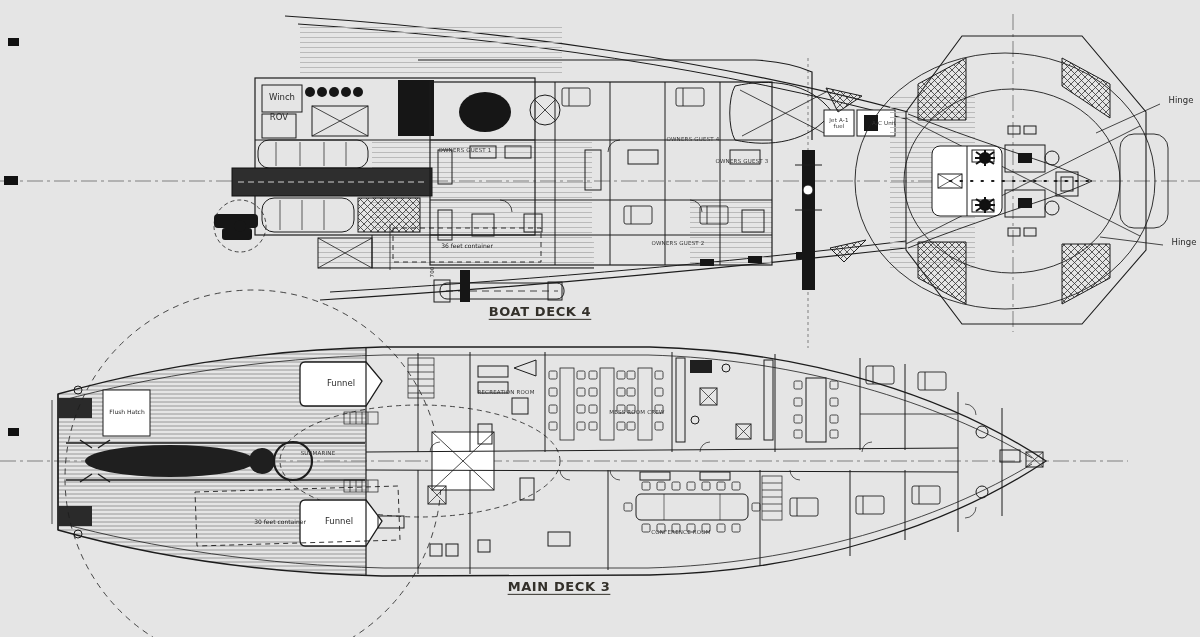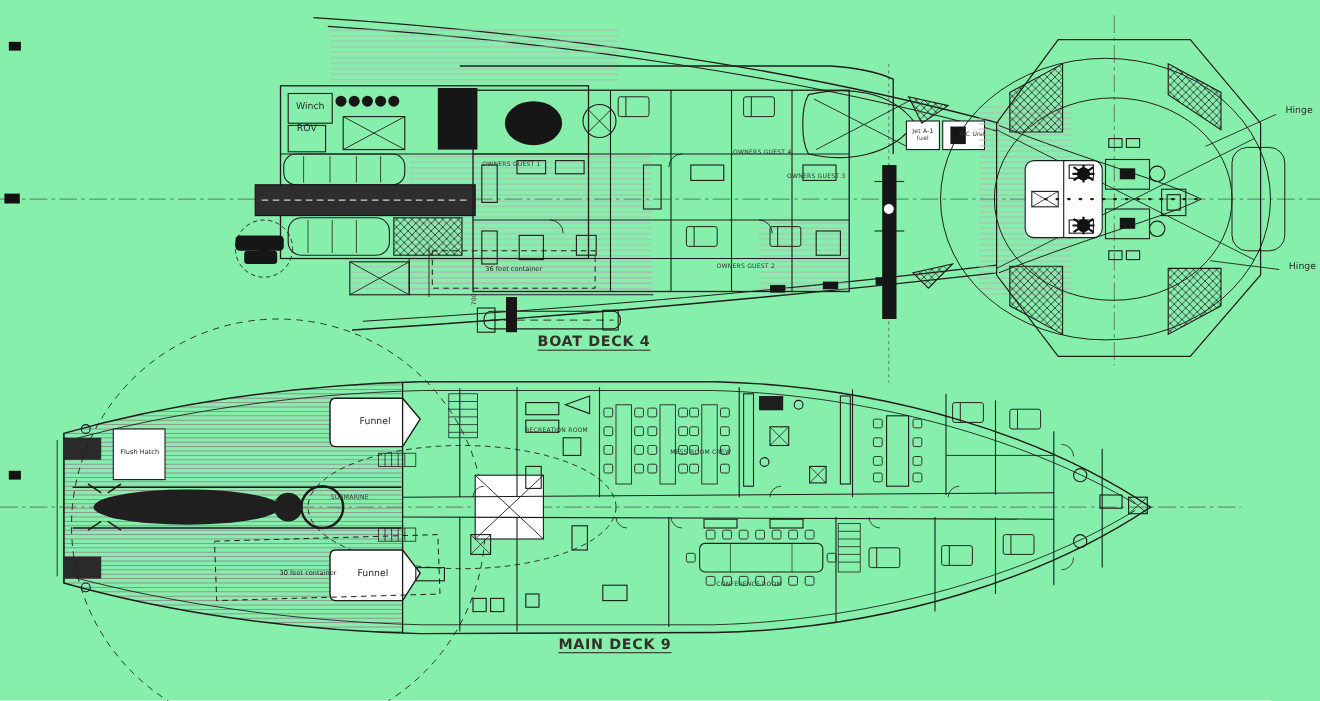--- a/index.html
+++ b/index.html
@@ -1,16 +1,16 @@
 <!DOCTYPE html>
 <html><head>
 <meta charset="utf-8">
 <style>
   html,body{margin:0;padding:0;background:#fff;}
-  .canvas{position:relative;width:1200px;height:637px;background:#86efac;overflow:hidden;
+  .canvas{position:relative;width:1200px;height:637px;background:#e5e5e5;overflow:hidden;
           font-family:"DejaVu Sans","Liberation Sans",sans-serif;}
   svg{position:absolute;left:0;top:0;}
   .lbl{position:absolute;transform:translate(-50%,-50%);color:#222;text-align:center;
        white-space:nowrap;font-size:6px;line-height:1.1;pointer-events:none;}
   .md{font-size:8.5px;color:#2a2a2a;}
   .xs{font-size:5.5px;letter-spacing:.2px;color:#333;}
   .cap{font-size:13px;font-weight:bold;letter-spacing:.6px;color:#33302a;
        text-decoration:underline;text-underline-offset:3px;}
   .wrap{white-space:normal;width:36px;}
   .rot{transform:translate(-50%,-50%) rotate(-90deg);}
@@ -428,15 +428,15 @@
 <div class="lbl cap" style="left:540px;top:312px">BOAT DECK 4</div>
 
 <div class="lbl wrap" style="left:127px;top:412px">Flush Hatch</div>
 <div class="lbl md" style="left:341px;top:384px">Funnel</div>
 <div class="lbl md" style="left:339px;top:522px">Funnel</div>
 <div class="lbl xs" style="left:318px;top:453px">SUBMARINE</div>
 <div class="lbl" style="left:280px;top:522px">30 feet container</div>
 <div class="lbl xs" style="left:506px;top:392px">RECREATION ROOM</div>
 <div class="lbl xs" style="left:637px;top:412px">MESS ROOM CREW</div>
 <div class="lbl xs" style="left:681px;top:532px">CONFERENCE ROOM</div>
-<div class="lbl cap" style="left:559px;top:587px">MAIN DECK 9</div>
+<div class="lbl cap" style="left:559px;top:587px">MAIN DECK 3</div>
 
 </div>
 
 </body></html>

